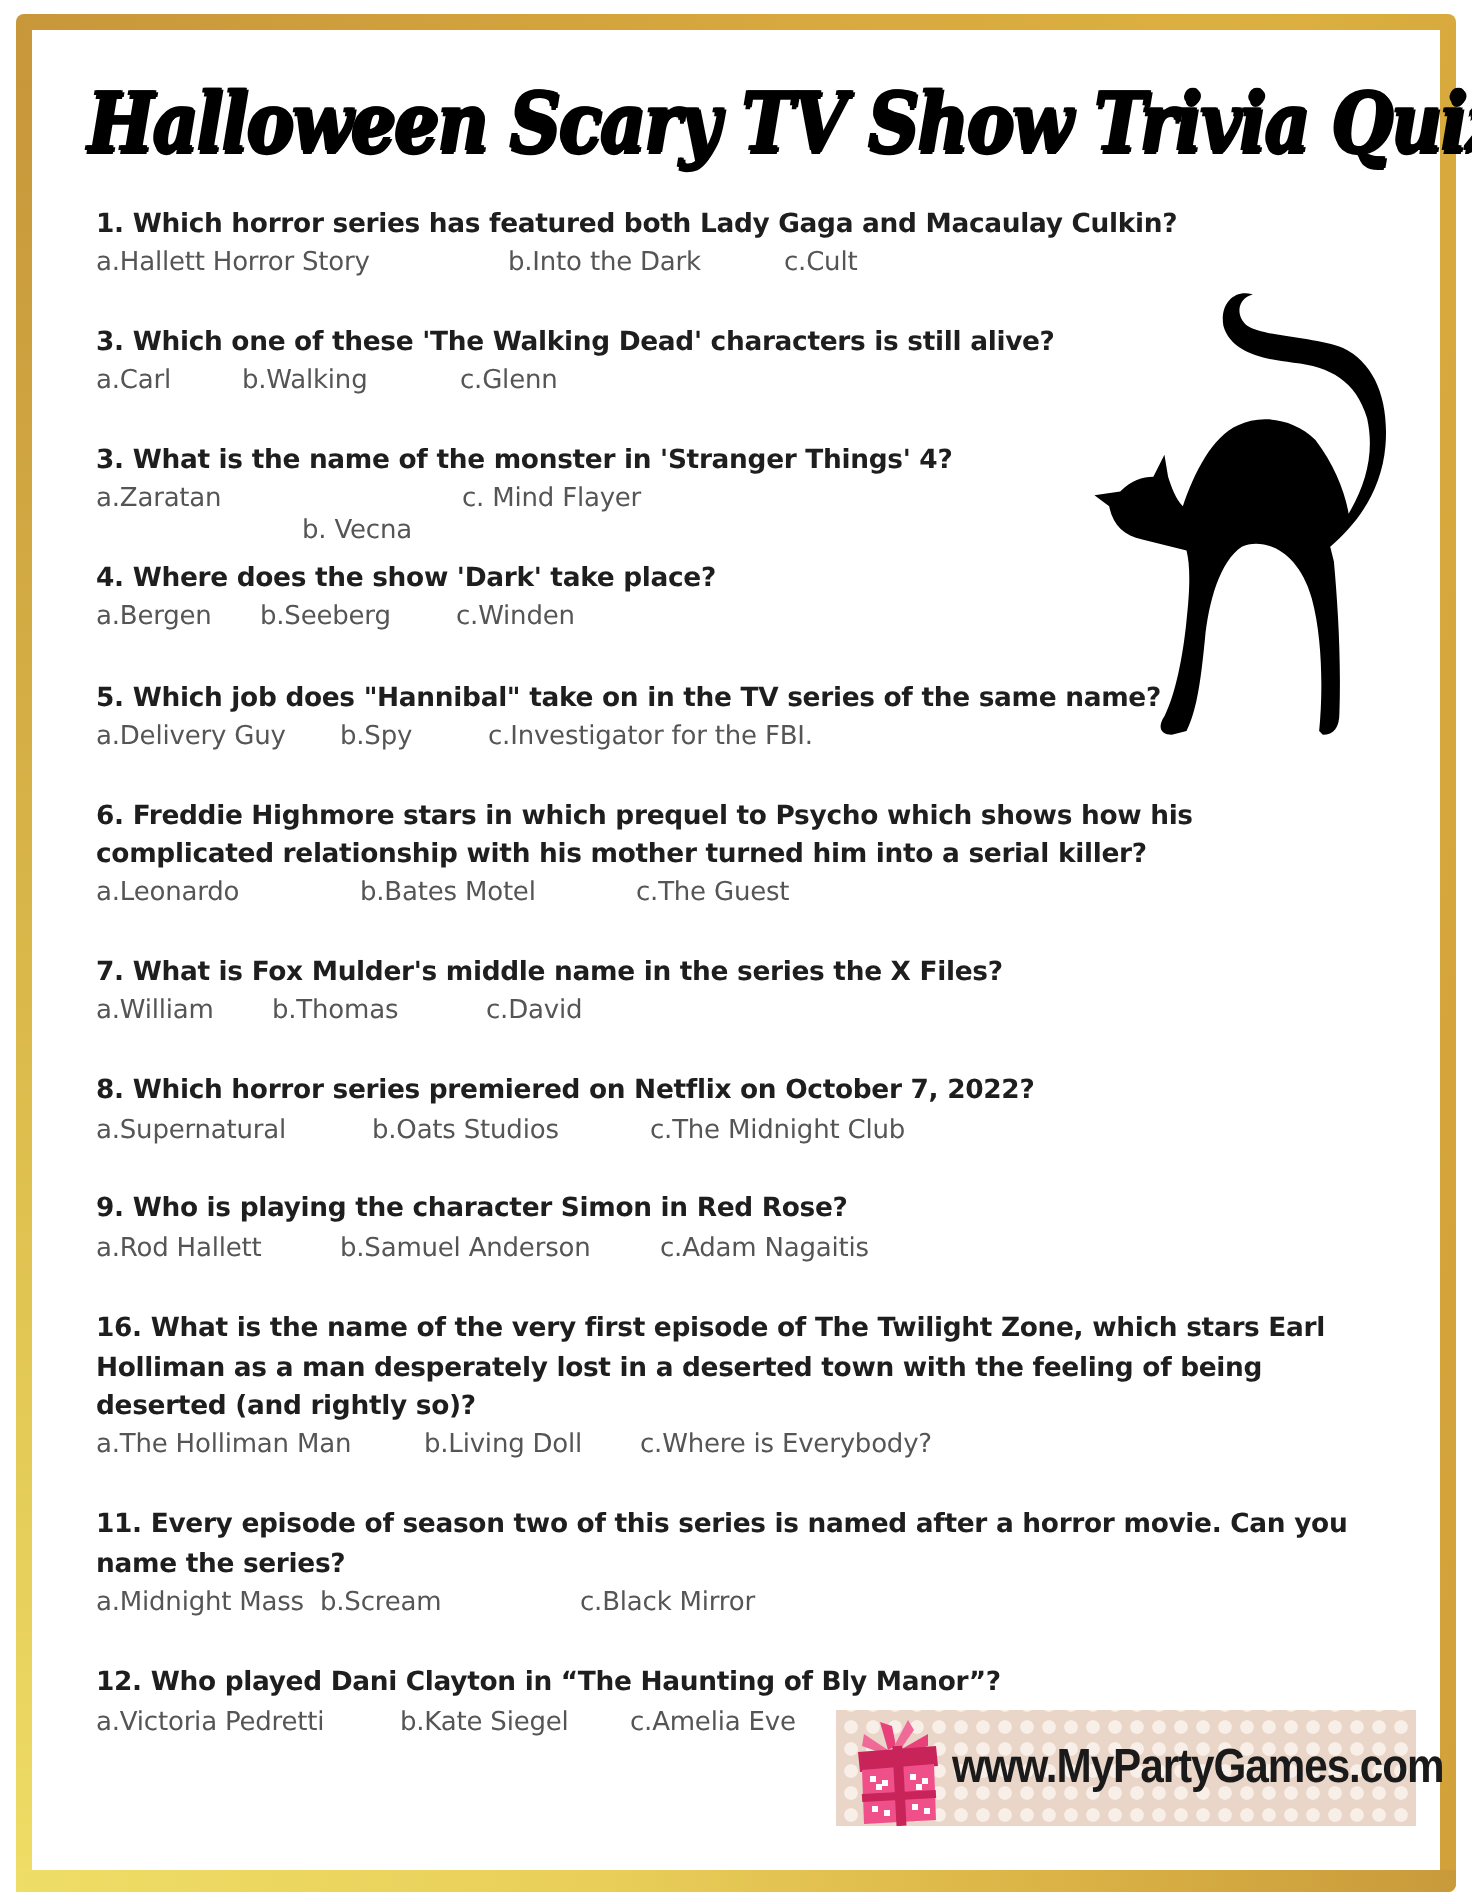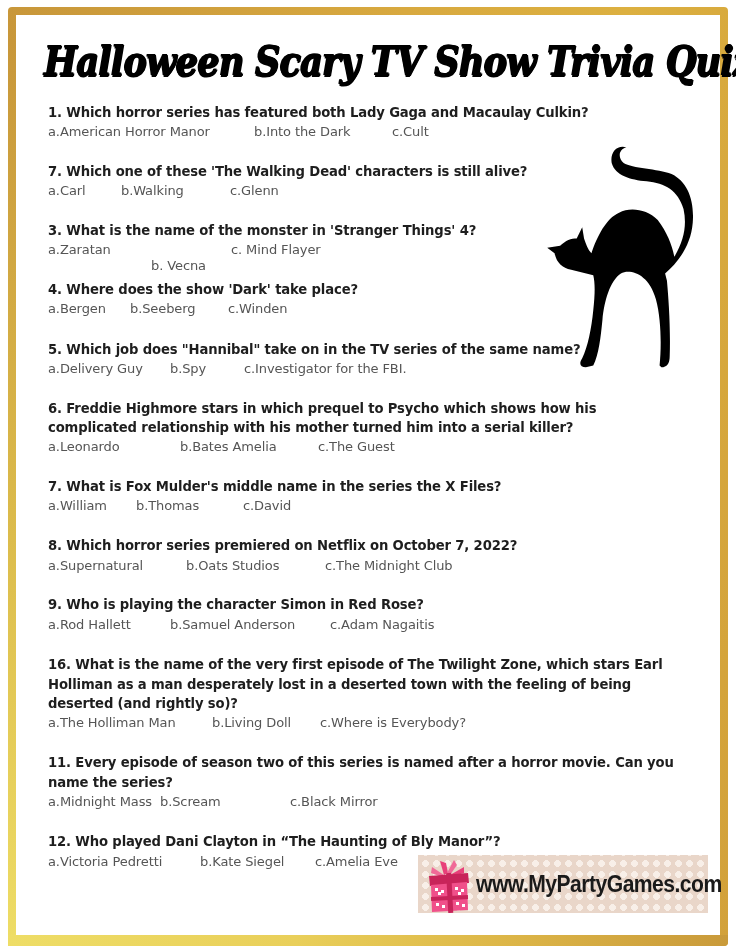--- a/index.html
+++ b/index.html
@@ -95,25 +95,25 @@
     C64 110 74 90 88 84
     C100 78 118 80 130 92
     C140 105 146 120 148 132
     C158 115 162 98 158 80
     C152 60 138 52 118 50
     C100 48 84 44 80 30
     C78 18 86 10 96 13 Z"></path>
 </svg>
 
 <div class="q" style="top:103px">1. Which horror series has featured both Lady Gaga and Macaulay Culkin?</div>
-<div class="ans" style="left:48px;top:122px">a.American Horror Manor</div>
+<div class="ans" style="left:48px;top:122px">a.Hallett Horror Story</div>
 <div class="ans" style="left:254px;top:122px">b.Into the Dark</div>
 <div class="ans" style="left:392px;top:122px">c.Cult</div>
 
-<div class="q" style="top:162px">7. Which one of these 'The Walking Dead' characters is still alive?</div>
+<div class="q" style="top:162px">3. Which one of these 'The Walking Dead' characters is still alive?</div>
 <div class="ans" style="left:48px;top:181px">a.Carl</div>
 <div class="ans" style="left:121px;top:181px">b.Walking</div>
 <div class="ans" style="left:230px;top:181px">c.Glenn</div>
 
 <div class="q" style="top:221px">3. What is the name of the monster in 'Stranger Things' 4?</div>
 <div class="ans" style="left:48px;top:240px">a.Zaratan</div>
 <div class="ans" style="left:151px;top:256px">b. Vecna</div>
 <div class="ans" style="left:231px;top:240px">c. Mind Flayer</div>
 
 <div class="q" style="top:280px">4. Where does the show 'Dark' take place?</div>
@@ -122,21 +122,21 @@
 <div class="ans" style="left:228px;top:299px">c.Winden</div>
 
 <div class="q" style="top:340px">5. Which job does "Hannibal" take on in the TV series of the same name?</div>
 <div class="ans" style="left:48px;top:359px">a.Delivery Guy</div>
 <div class="ans" style="left:170px;top:359px">b.Spy</div>
 <div class="ans" style="left:244px;top:359px">c.Investigator for the FBI.</div>
 
 <div class="q" style="top:399px">6. Freddie Highmore stars in which prequel to Psycho which shows how his</div>
 <div class="q" style="top:418px">complicated relationship with his mother turned him into a serial killer?</div>
 <div class="ans" style="left:48px;top:437px">a.Leonardo</div>
-<div class="ans" style="left:180px;top:437px">b.Bates Amelia</div>
+<div class="ans" style="left:180px;top:437px">b.Bates Motel</div>
 <div class="ans" style="left:318px;top:437px">c.The Guest</div>
 
 <div class="q" style="top:477px">7. What is Fox Mulder's middle name in the series the X Files?</div>
 <div class="ans" style="left:48px;top:496px">a.William</div>
 <div class="ans" style="left:136px;top:496px">b.Thomas</div>
 <div class="ans" style="left:243px;top:496px">c.David</div>
 
 <div class="q" style="top:536px">8. Which horror series premiered on Netflix on October 7, 2022?</div>
 <div class="ans" style="left:48px;top:556px">a.Supernatural</div>
 <div class="ans" style="left:186px;top:556px">b.Oats Studios</div>

